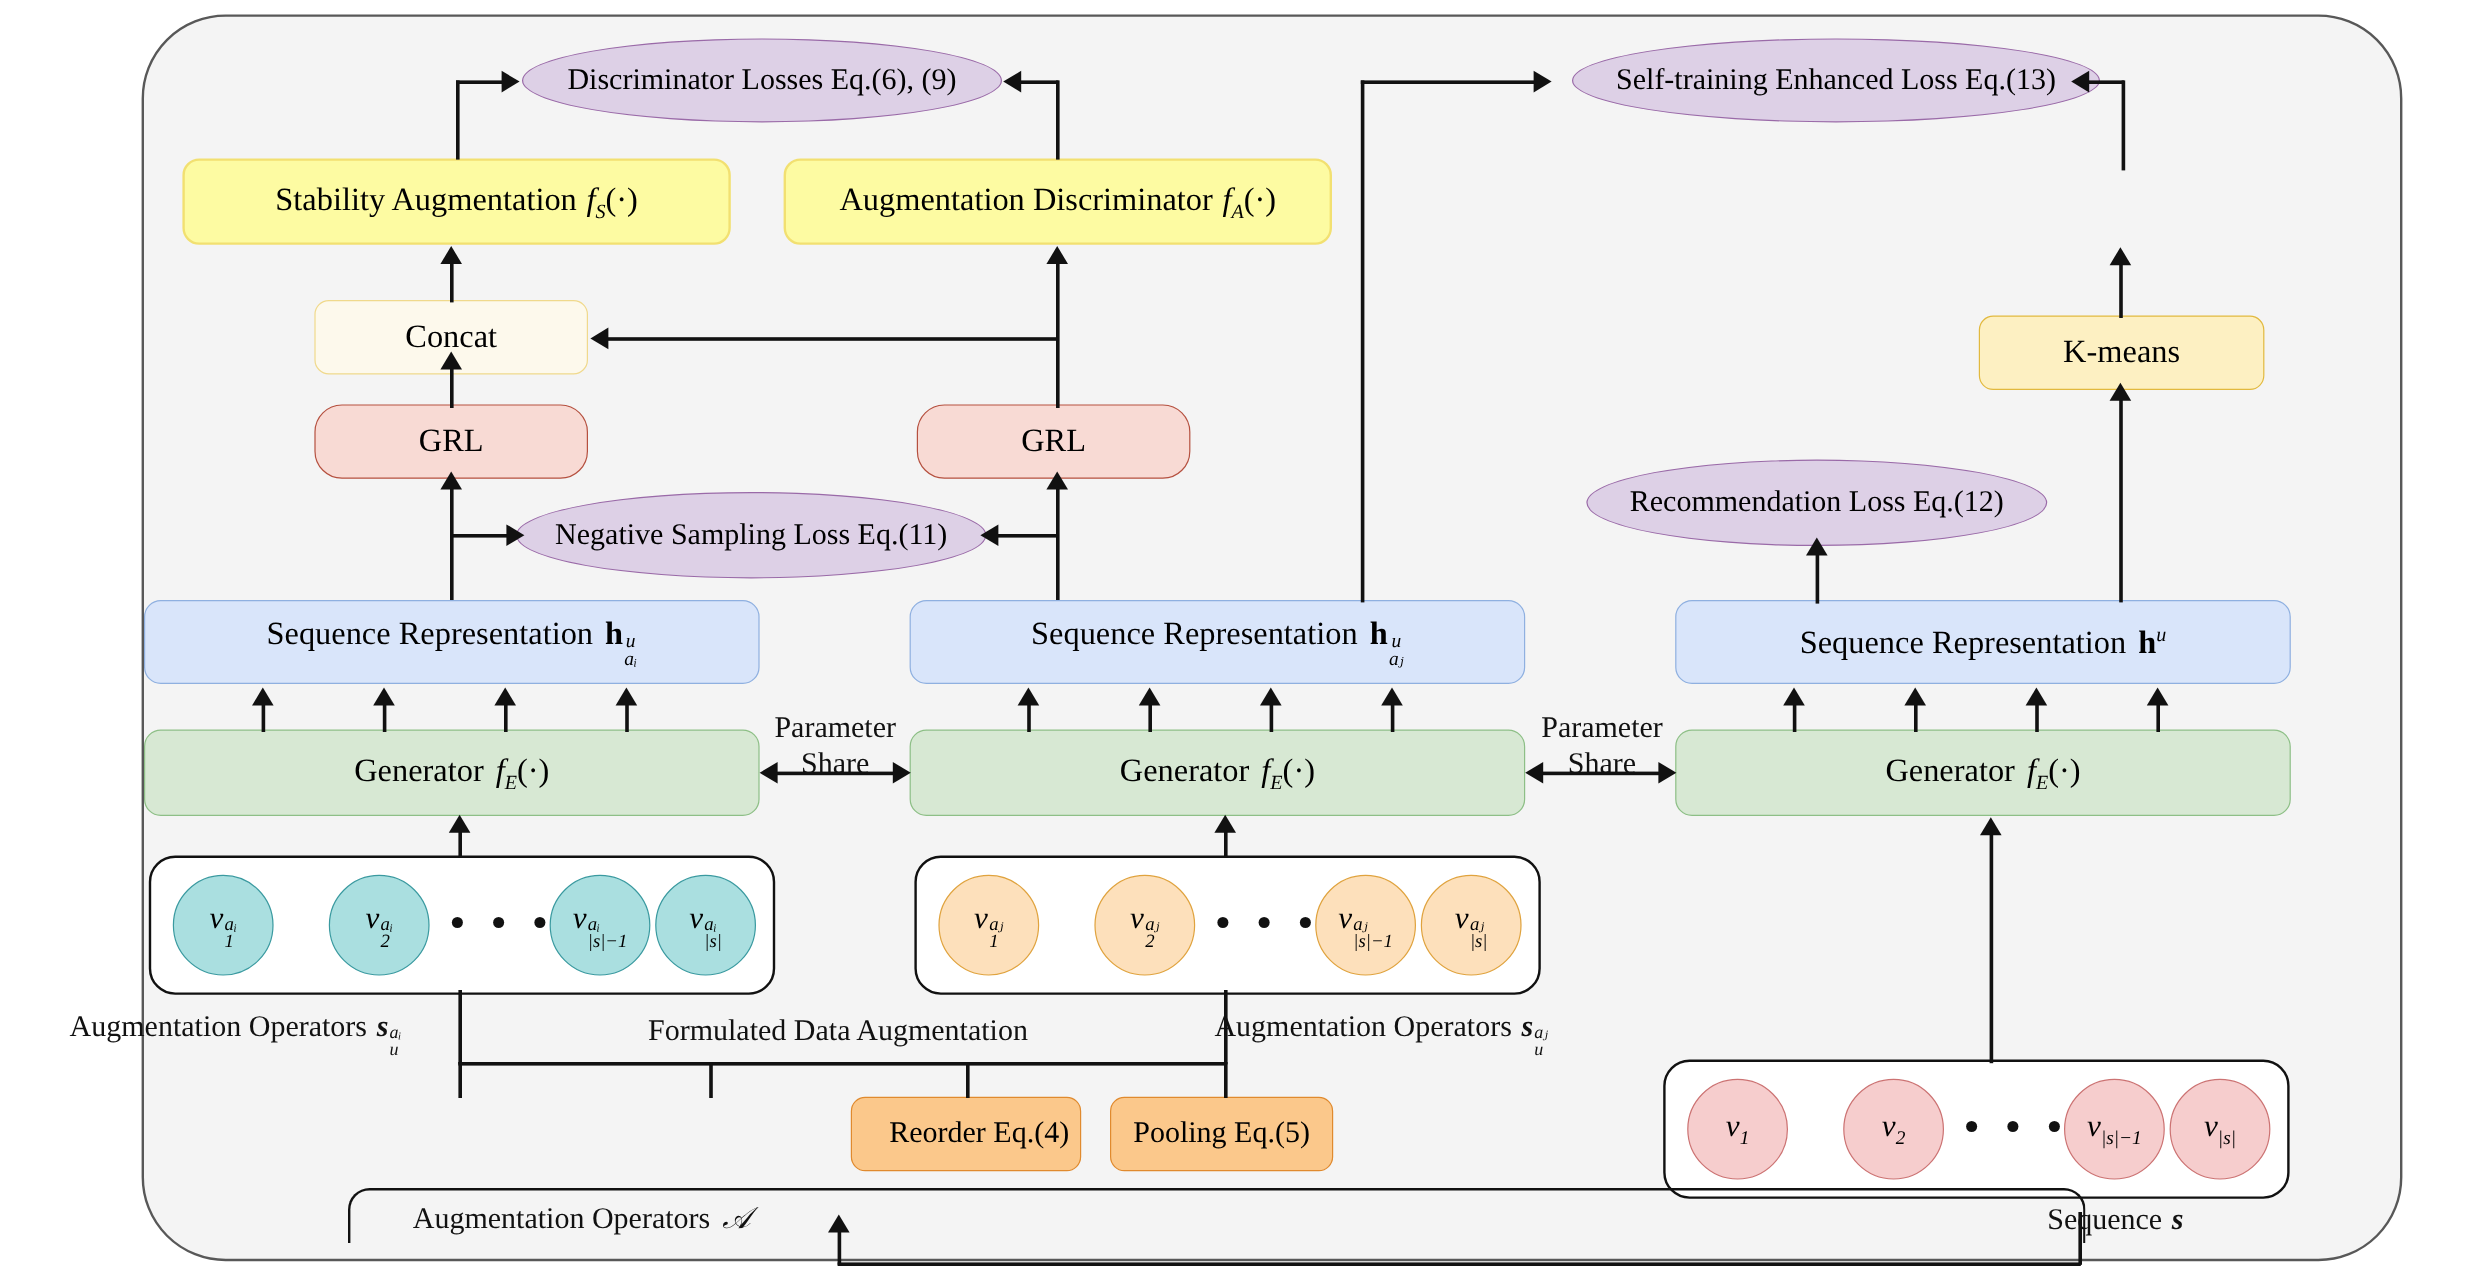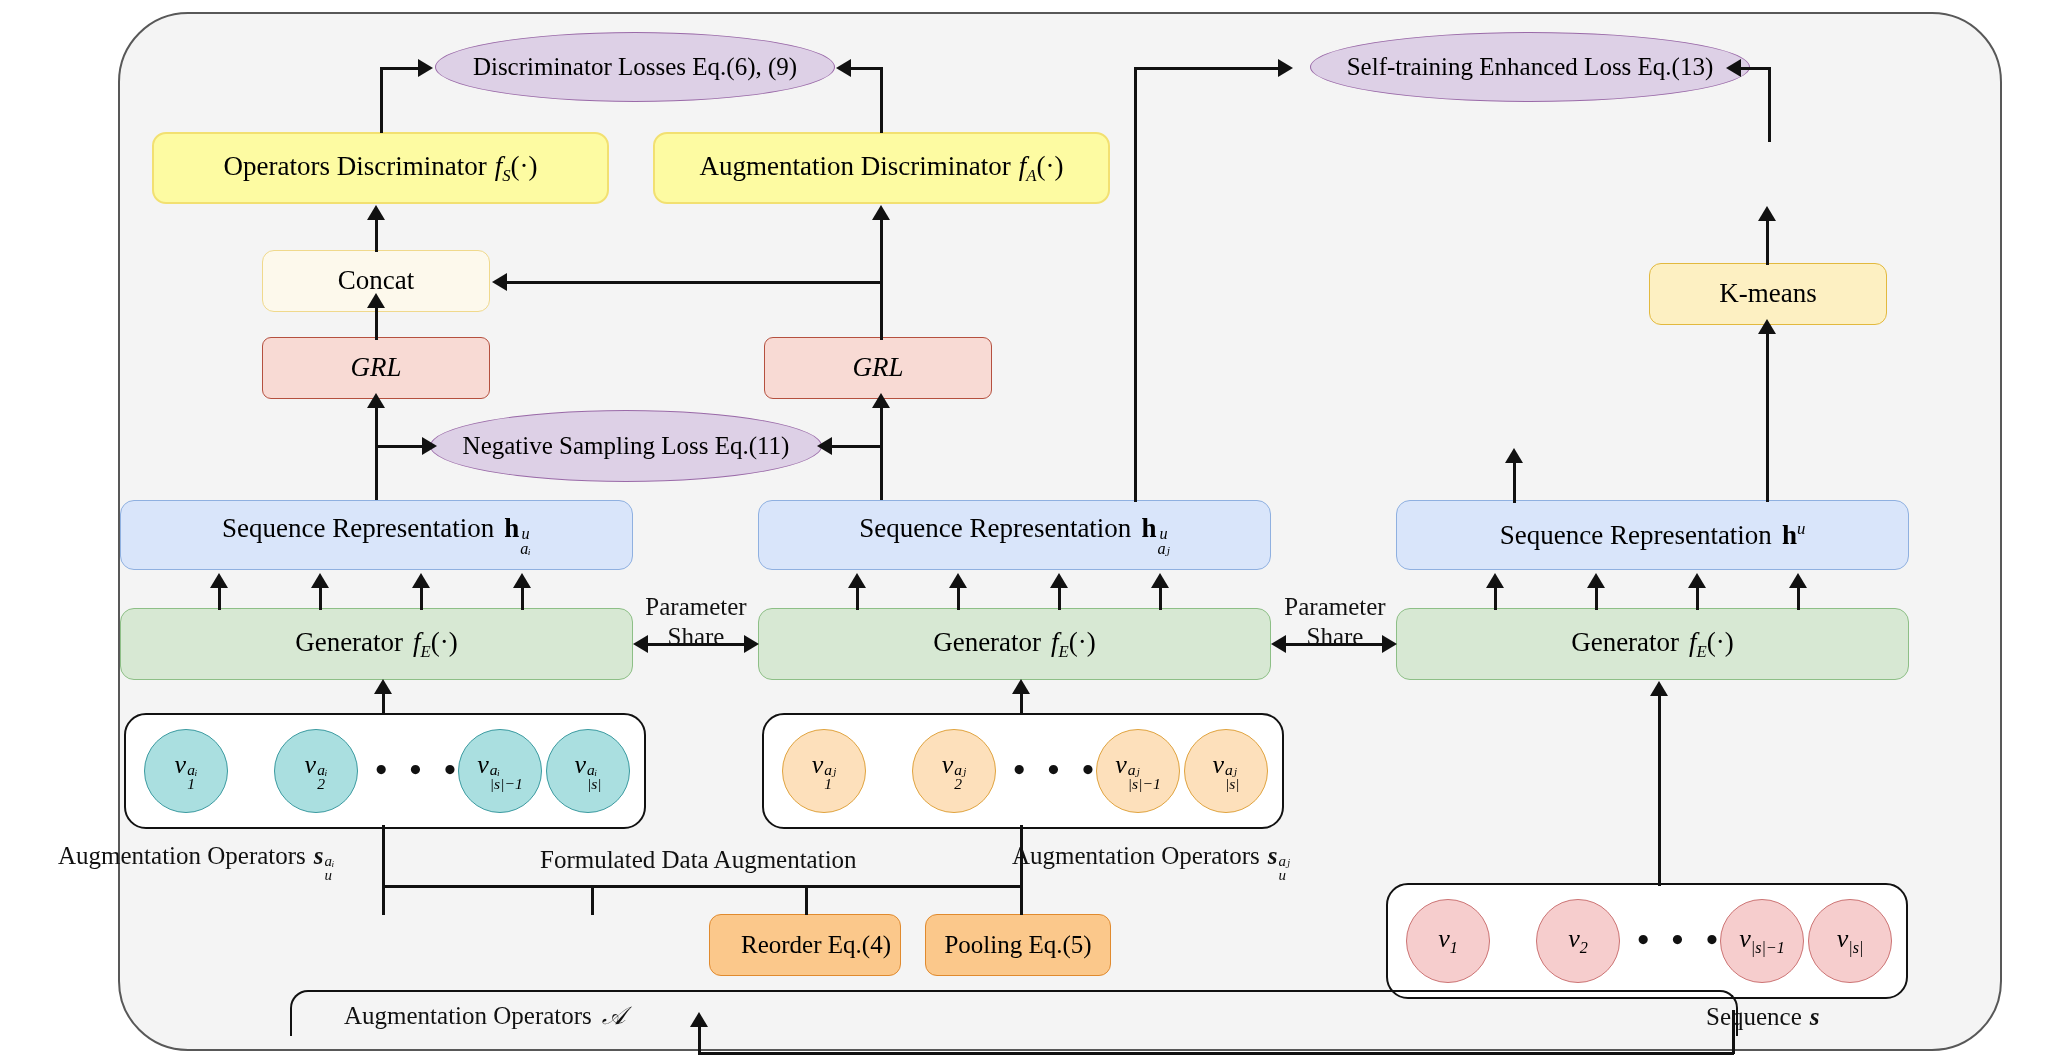--- a/index.html
+++ b/index.html
@@ -7,21 +7,21 @@
   #stage{position:relative;width:2065px;height:1064px;background:#ffffff;overflow:hidden;}
 
   .frame{position:absolute;left:118px;top:12px;width:1880px;height:1035px;
          background:#f4f4f4;border:2.5px solid #585858;border-radius:70px;}
 
   .node{position:absolute;box-sizing:border-box;display:flex;align-items:center;
         justify-content:center;text-align:center;line-height:1.15;}
   .yellowbox{background:#fdfba2;border:2px solid #f2e071;border-radius:14px;font-size:27px;}
   .bluebox{background:#d9e5fa;border:1.6px solid #8fb0e0;border-radius:14px;font-size:27px;}
   .greenbox{background:#d7e8d3;border:1.6px solid #8dbf86;border-radius:14px;font-size:27px;}
-  .redbox{background:#f8dad4;border:1.8px solid #b5503f;border-radius:9px;font-size:27px;font-style:italic;}
+  .redbox{background:#f8dad4;border:1.8px solid #b5503f;border-radius:23px;font-size:27px;}
   .creambox{background:#fdf9ec;border:1.8px solid #f0d98c;border-radius:12px;font-size:27px;}
   .goldbox{background:#fdf0c2;border:1.8px solid #e2b93e;border-radius:12px;font-size:27px;}
   .orangebox{background:#fbc88b;border:1.8px solid #e08a2e;border-radius:12px;font-size:25px;}
   .seqbox{background:#ffffff;border:2.6px solid #111;border-radius:22px;}
 
   .ellipse{background:#ddd0e6;border:1.8px solid #9a6aa8;border-radius:50%;font-size:25px;}
 
   .circ{position:absolute;border-radius:50%;display:flex;align-items:center;
         justify-content:center;font-size:26px;}
   .c-teal{background:#aadfe0;border:1.8px solid #3a9aa0;}
@@ -64,23 +64,26 @@
   </div>
 
   <div class="node ellipse" style="left:1310px;top:32px;width:440px;height:70px;">
     <span>Self-training Enhanced Loss Eq.(13)</span>
   </div>
 
   <div class="node ellipse" style="left:430px;top:410px;width:392px;height:72px;">
     <span>Negative Sampling Loss Eq.(11)</span>
   </div>
 
+  <div class="node ellipse" style="left:1322px;top:383px;width:384px;height:72px;">
+    <span>Recommendation Loss Eq.(12)</span>
+  </div>
 
   <div class="node yellowbox" style="left:152px;top:132px;width:457px;height:72px;">
-    <span><span>Operators Discriminator</span><span class="mitalic" style="margin-left:8px;">f</span><span class="sub">S</span><span>(·)</span></span>
+    <span><span>Stability Augmentation</span><span class="mitalic" style="margin-left:8px;">f</span><span class="sub">S</span><span>(·)</span></span>
   </div>
 
   <div class="node yellowbox" style="left:653px;top:132px;width:457px;height:72px;">
     <span><span>Augmentation Discriminator</span><span class="mitalic" style="margin-left:8px;">f</span><span class="sub">A</span><span>(·)</span></span>
   </div>
 
   <div class="node creambox" style="left:262px;top:250px;width:228px;height:62px;">
     <span>Concat</span>
   </div>
 

